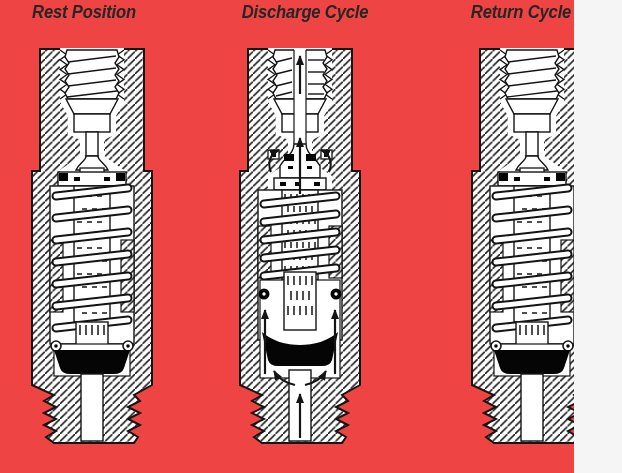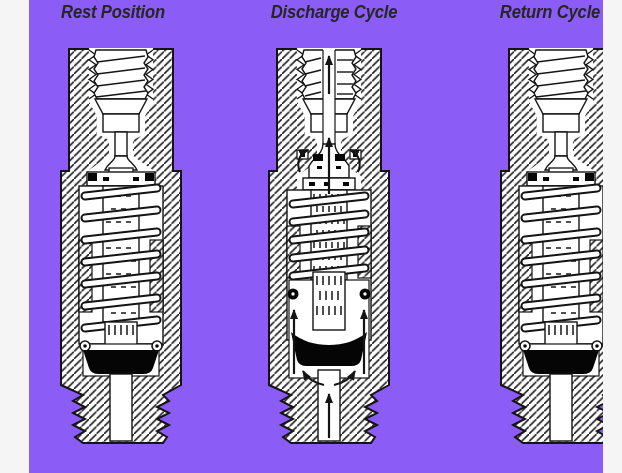--- a/index.html
+++ b/index.html
@@ -1,22 +1,21 @@
 <!DOCTYPE html>
 <html><head>
 <meta charset="utf-8">
 <style>
   html,body{margin:0;padding:0;background:#f5f5f5;}
   .canvas{
     position:relative;
     width:574px;height:473px;
-    background:#8b5cf6;
+    background:#ef4444;
     overflow:hidden;
     font-family:"Liberation Sans",sans-serif;
-    margin-left:29px;
   }
   .panel-title{
     position:absolute;
     top:2px;
     width:220px;
     text-align:center;
     font-style:italic;
     font-weight:700;
     font-size:17.5px;
     letter-spacing:-0.2px;

